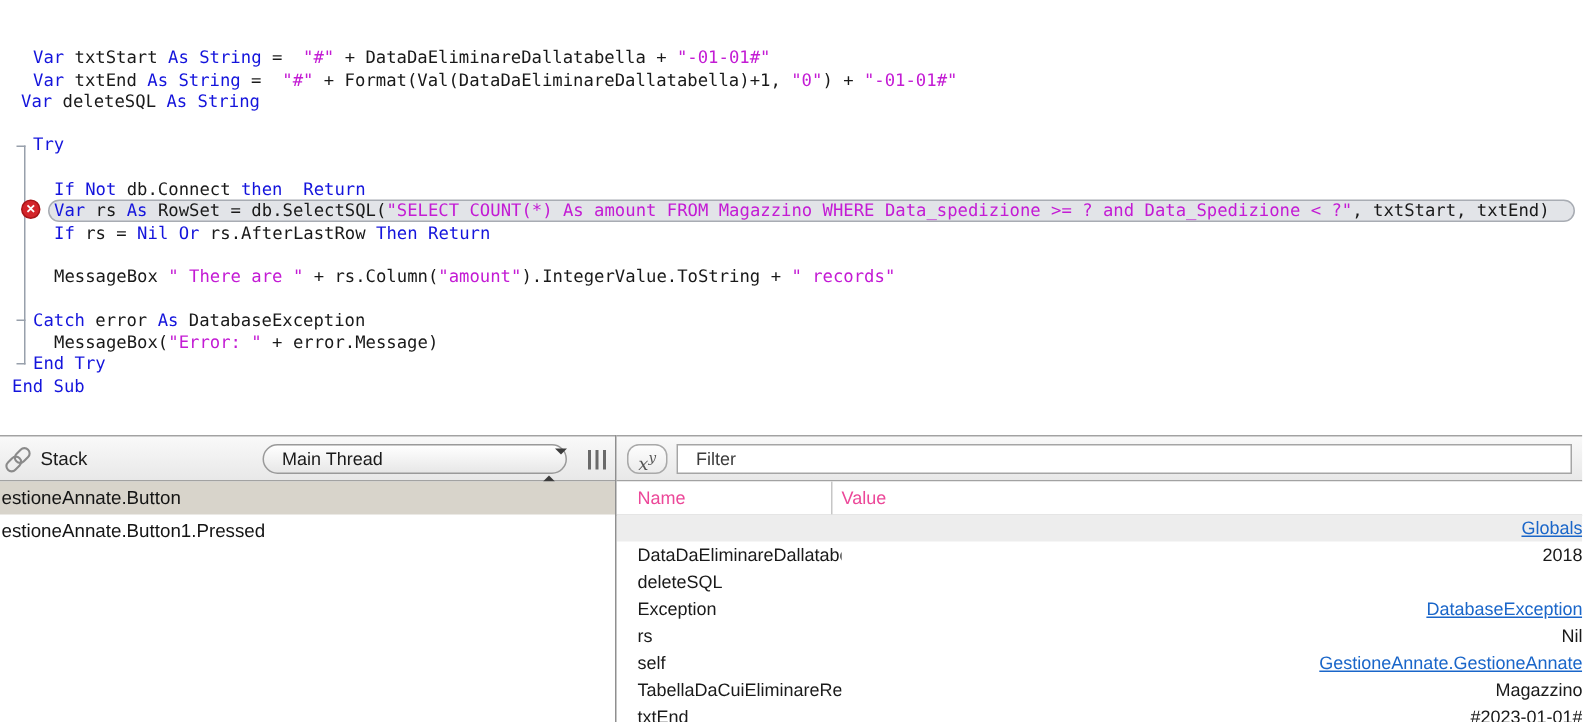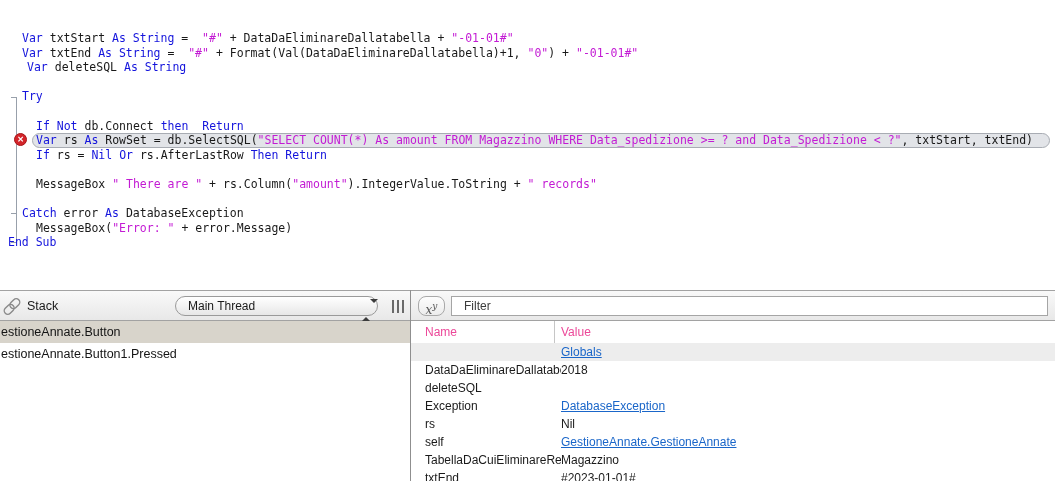--- a/index.html
+++ b/index.html
@@ -61,21 +61,21 @@
   .filter-input::placeholder{color:#3c3c3c;opacity:1;}
   .table-header{position:absolute;left:0;top:31px;right:0;height:22px;background:#fff;
       border-bottom:1px solid #c6c6c6;font-size:12px;color:#ec4899;line-height:22px;}
   .th-name{position:absolute;left:14px;}
   .th-value{position:absolute;left:150px;}
   .col-div{position:absolute;left:143px;top:0;width:1px;height:22px;background:#c6c6c6;}
   .var-rows{position:absolute;left:0;top:53px;right:0;bottom:0;overflow:hidden;}
   .var-row{display:flex;height:18px;line-height:18px;font-size:12px;color:#1a1a1a;}
   .var-row.shaded{background:#ededed;}
   .vr-name{width:136px;padding-left:14px;white-space:nowrap;overflow:hidden;flex:none;}
-  .vr-value{flex:1;white-space:nowrap;overflow:hidden;}
+  .vr-value{flex:1;white-space:nowrap;overflow:hidden;text-align:right;}
   .vlink{color:#1a66c9;text-decoration:underline;cursor:pointer;}
 </style>
 </head>
 <body>
 
 <div class="screen">
 
   <div class="code-area">
 
     <div class="bracket" style="left:16px;top:78px;width:1px;height:146px;"></div>
@@ -83,21 +83,21 @@
     <div class="bracket" style="left:11px;top:194px;width:6px;height:1px;"></div>
     <div class="bracket" style="left:11px;top:223px;width:6px;height:1px;"></div>
     <div class="code-lines">
         <div class="code-line">
           <span class="line-text" style="padding-left: 22px;"><span class="tok-k">Var</span><span class="tok-p"> txtStart </span><span class="tok-k">As String</span><span class="tok-p"> =  </span><span class="tok-s">"#"</span><span class="tok-p"> + DataDaEliminareDallatabella + </span><span class="tok-s">"-01-01#"</span></span>
         </div>
         <div class="code-line">
           <span class="line-text" style="padding-left: 22px;"><span class="tok-k">Var</span><span class="tok-p"> txtEnd </span><span class="tok-k">As String</span><span class="tok-p"> =  </span><span class="tok-s">"#"</span><span class="tok-p"> + Format(Val(DataDaEliminareDallatabella)+1, </span><span class="tok-s">"0"</span><span class="tok-p">) + </span><span class="tok-s">"-01-01#"</span></span>
         </div>
         <div class="code-line">
-          <span class="line-text" style="padding-left: 27px;"><span class="tok-k">Var</span><span class="tok-p"> deleteSQL </span><span class="tok-k">As String</span></span>
+          <span class="line-text" style="padding-left: 14px;"><span class="tok-k">Var</span><span class="tok-p"> deleteSQL </span><span class="tok-k">As String</span></span>
         </div>
         <div class="code-line">
           <span class="line-text" style="padding-left: 22px;"></span>
         </div>
         <div class="code-line">
           <span class="line-text" style="padding-left: 22px;"><span class="tok-k">Try</span></span>
         </div>
         <div class="code-line">
           <span class="line-text" style="padding-left: 22px;"></span>
         </div>
@@ -119,20 +119,23 @@
           <span class="line-text" style="padding-left: 36px;"><span class="tok-p">MessageBox </span><span class="tok-s">" There are "</span><span class="tok-p"> + rs.Column(</span><span class="tok-s">"amount"</span><span class="tok-p">).IntegerValue.ToString + </span><span class="tok-s">" records"</span></span>
         </div>
         <div class="code-line">
           <span class="line-text" style="padding-left: 36px;"></span>
         </div>
         <div class="code-line">
           <span class="line-text" style="padding-left: 22px;"><span class="tok-k">Catch</span><span class="tok-p"> error </span><span class="tok-k">As</span><span class="tok-p"> DatabaseException</span></span>
         </div>
         <div class="code-line">
           <span class="line-text" style="padding-left: 36px;"><span class="tok-p">MessageBox(</span><span class="tok-s">"Error: "</span><span class="tok-p"> + error.Message)</span></span>
+        </div>
+        <div class="code-line">
+          <span class="line-text" style="padding-left: 22px;"><span class="tok-k">End Try</span></span>
         </div>
         <div class="code-line">
           <span class="line-text" style="padding-left: 8px;"><span class="tok-k">End Sub</span></span>
         </div>
       </div>
   </div>
 
   <div class="bottom">
     <div class="vdivider"></div>
 

